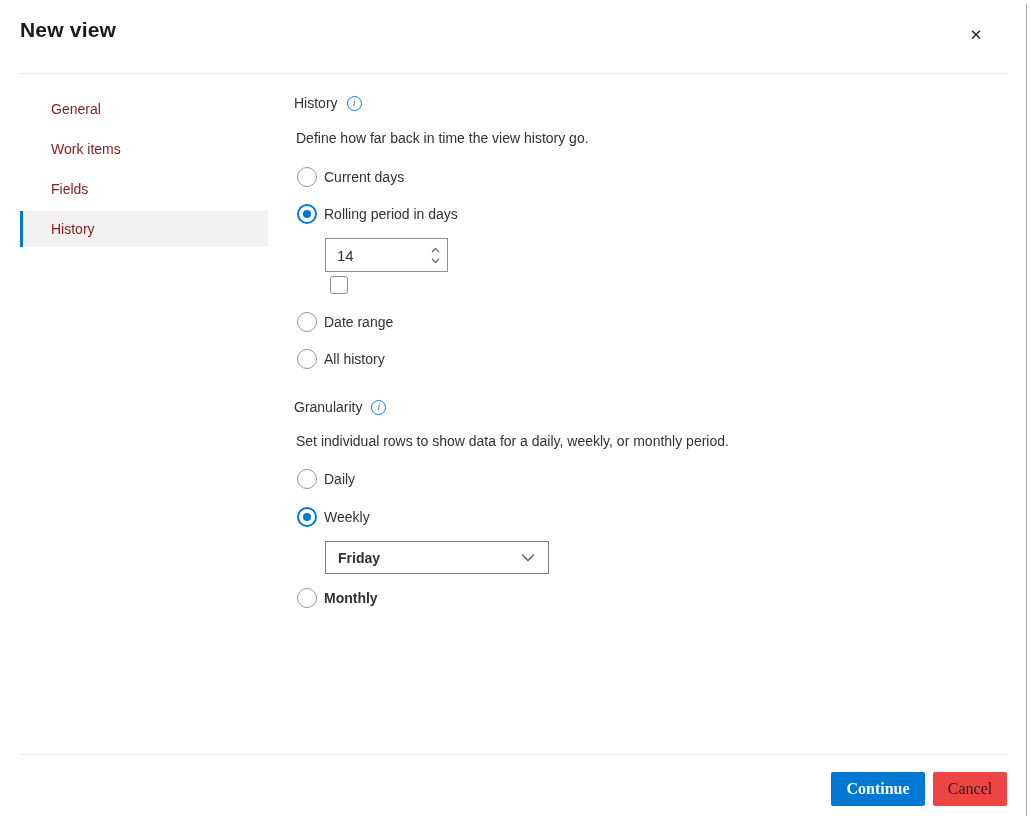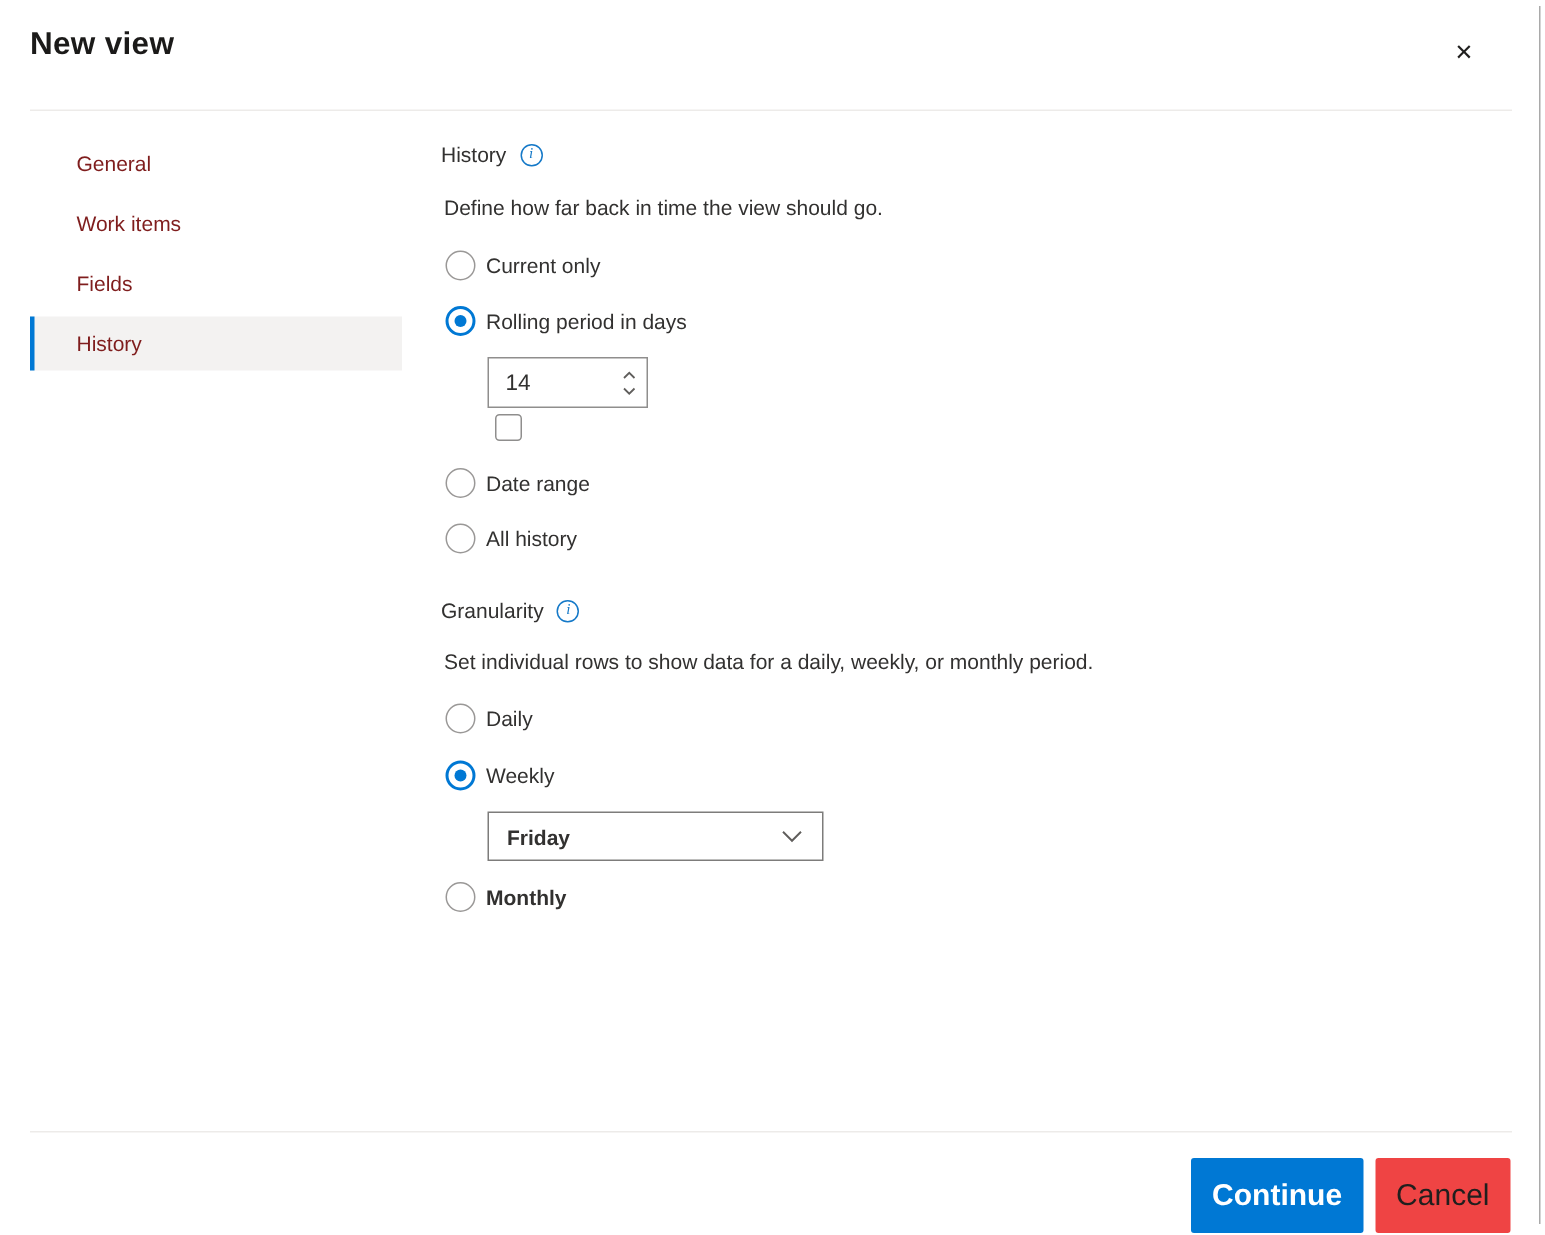--- a/index.html
+++ b/index.html
@@ -30,36 +30,36 @@
   .section-heading { position:absolute; height:20px; display:flex; align-items:center; gap:9px; font-size:14px; color:#323130; }
   .info-icon { width:15px; height:15px; border:1px solid #1579c8; border-radius:50%; color:#1579c8; font-size:10px; line-height:1; display:flex; align-items:center; justify-content:center; font-family:"Liberation Serif", serif; font-style:italic; cursor:pointer; flex:none; }
   .desc { position:absolute; left:2px; height:20px; line-height:20px; font-size:14px; color:#323130; }
 
   .radio-row { position:absolute; left:3px; height:20px; display:flex; align-items:center; gap:7px; cursor:pointer; }
   .radio { width:20px; height:20px; border-radius:50%; border:1px solid #9a9897; background:#fff; flex:none; position:relative; }
   .radio.selected { border:2px solid #0078d4; }
   .radio.selected::after { content:""; position:absolute; left:50%; top:50%; transform:translate(-50%,-50%); width:8px; height:8px; border-radius:50%; background:#0078d4; }
   .radio-label { font-size:14px; color:#323130; line-height:20px; }
 
-  .number-input { position:absolute; left:31px; top:238px; width:107px; height:34px; border:1px solid #8f8e8d; background:#fff; display:flex; align-items:stretch; }
+  .number-input { position:absolute; left:31px; top:238px; width:123px; height:34px; border:1px solid #8f8e8d; background:#fff; display:flex; align-items:stretch; }
   .number-value { flex:1; display:flex; align-items:center; padding-left:11px; font-size:15px; color:#323130; }
   .spin-buttons { width:24px; display:flex; flex-direction:column; align-items:center; justify-content:center; gap:3px; }
   .spin-btn { display:flex; align-items:center; justify-content:center; cursor:pointer; height:8px; }
 
   .checkbox-row { position:absolute; left:36px; top:276px; height:18px; display:flex; align-items:center; gap:9px; cursor:pointer; }
   .checkbox { width:18px; height:18px; border:1px solid #8f8e8d; border-radius:3px; background:#fff; flex:none; }
   .checkbox-label { font-size:14px; color:#323130; }
 
   .dropdown { position:absolute; left:31px; top:541px; width:224px; height:33px; border:1px solid #7d7c7b; background:#fff; display:flex; align-items:center; justify-content:space-between; padding:0 13px 0 12px; cursor:pointer;font-weight:bold; }
   .dropdown-value { font-size:14px; color:#323130; }
 
   
   .footer-divider { position:absolute; left:20px; top:754px; width:988px; height:1px; background:#edebe9; }
   .footer-buttons { position:absolute; top:772px; right:23px; display:flex; gap:8px; }
-  .btn { height:50px; display:flex; align-items:center; justify-content:center; border-radius:2px; font-size:20px; cursor:pointer; border:none; }
+  .btn { height:34px; display:flex; align-items:center; justify-content:center; border-radius:2px; font-size:16px; cursor:pointer; border:none;font-family:Liberation Serif, serif; }
   .btn-primary { background:#0078d4; color:#ffffff; font-weight:700; min-width:94px; padding:0 14px; }
   .btn-default { background:#ef4444; color:#201f1e; font-weight:400; min-width:74px; padding:0 14px; }
 </style>
 </head>
 <body>
 
 <div class="dialog">
 
   <div class="title">New view</div>
   <div class="close-btn">✕</div>
@@ -79,25 +79,25 @@
       <span>History</span>
     </div>
   </div>
 
   <div class="main">
 
     <div class="section-heading" style="top:93px;">
       <span>History</span>
       <span class="info-icon">i</span>
     </div>
-    <div class="desc" style="top:128px;">Define how far back in time the view should go.</div>
+    <div class="desc" style="top:128px;">Define how far back in time the view history go.</div>
 
     <div class="radio-row" style="top:167px;">
       <span class="radio"></span>
-      <span class="radio-label">Current only</span>
+      <span class="radio-label">Current days</span>
     </div>
 
     <div class="radio-row" style="top:204px;">
       <span class="radio selected"></span>
       <span class="radio-label">Rolling period in days</span>
     </div>
 
     <div class="number-input">
       <div class="number-value">14</div>
       <div class="spin-buttons">

